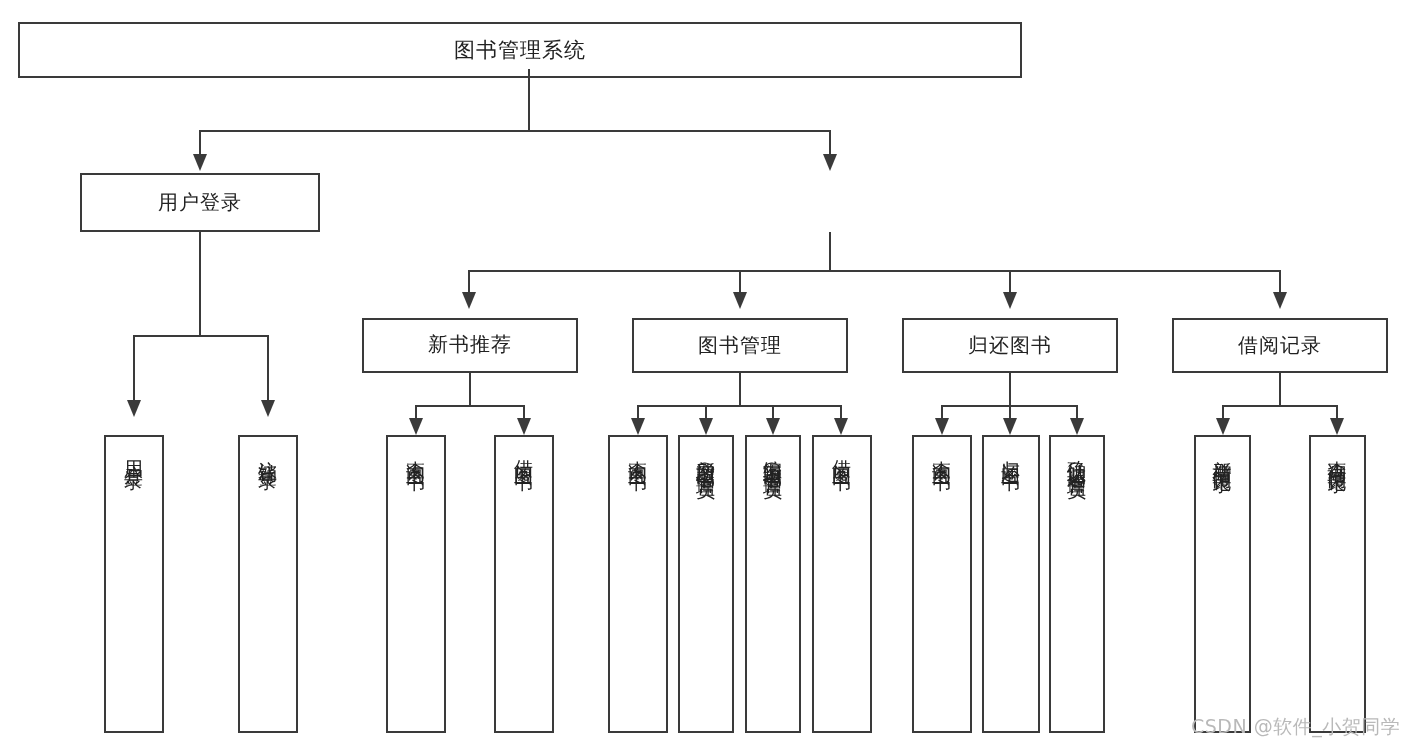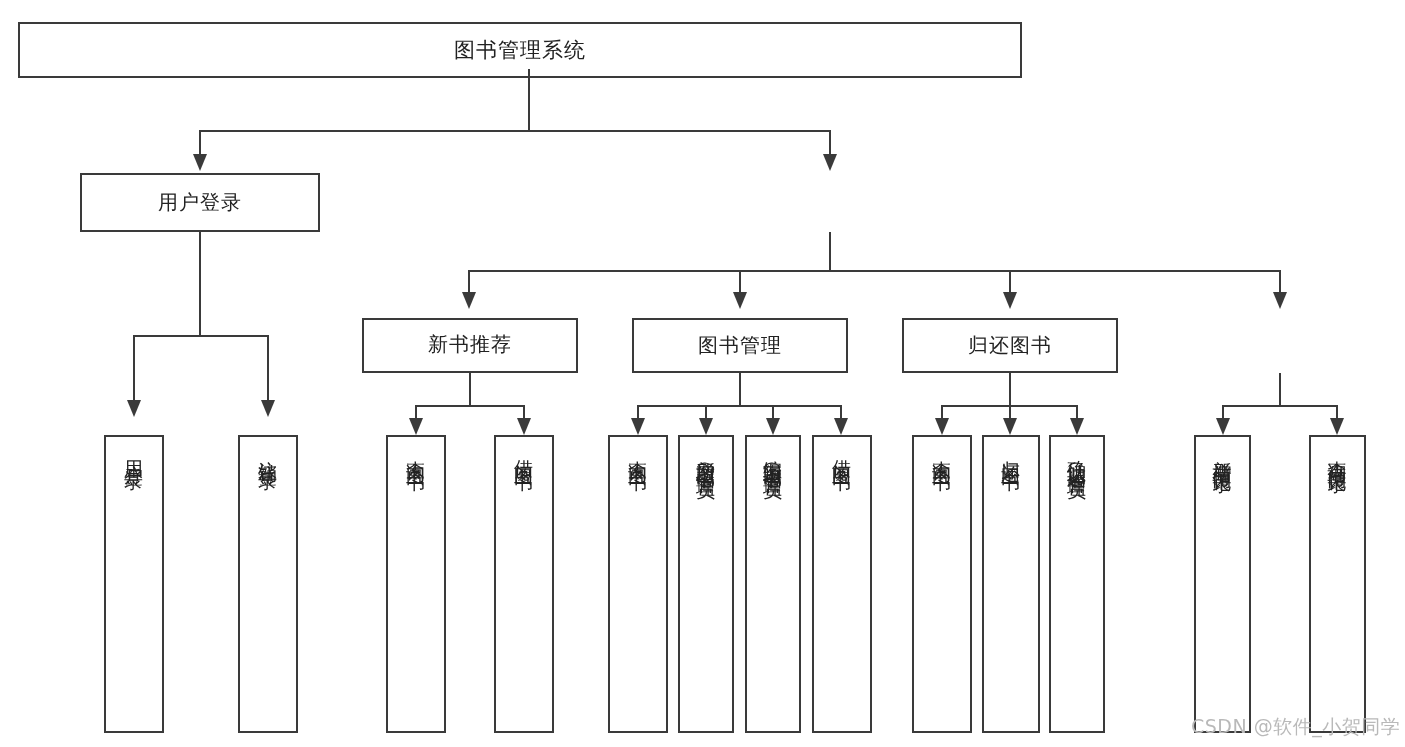--- a/index.html
+++ b/index.html
@@ -128,20 +128,23 @@
   <div class="arrow" style="left:1273px;top:292px;"></div>
 
   <div class="node lvl2" style="left:362px;top:318px;width:216px;height:55px;font-family:Liberation Mono, monospace;">
     <span class="label">新书推荐</span>
   </div>
   <div class="node lvl2" style="left:632px;top:318px;width:216px;height:55px;">
     <span class="label">图书管理</span>
   </div>
   <div class="node lvl2" style="left:902px;top:318px;width:216px;height:55px;">
     <span class="label">归还图书</span>
+  </div>
+  <div class="node lvl2" style="left:1172px;top:318px;width:216px;height:55px;">
+    <span class="label">借阅记录</span>
   </div>
 
   <div class="ln v" style="left:469px;top:373px;width:2px;height:34px;"></div>
   <div class="ln h" style="left:415px;top:405px;width:110px;height:2px;"></div>
   <div class="ln v" style="left:415px;top:405px;width:2px;height:16px;"></div>
   <div class="arrow" style="left:409px;top:418px;"></div>
   <div class="ln v" style="left:523px;top:405px;width:2px;height:16px;"></div>
   <div class="arrow" style="left:517px;top:418px;"></div>
 
   <div class="ln v" style="left:739px;top:373px;width:2px;height:34px;"></div>

